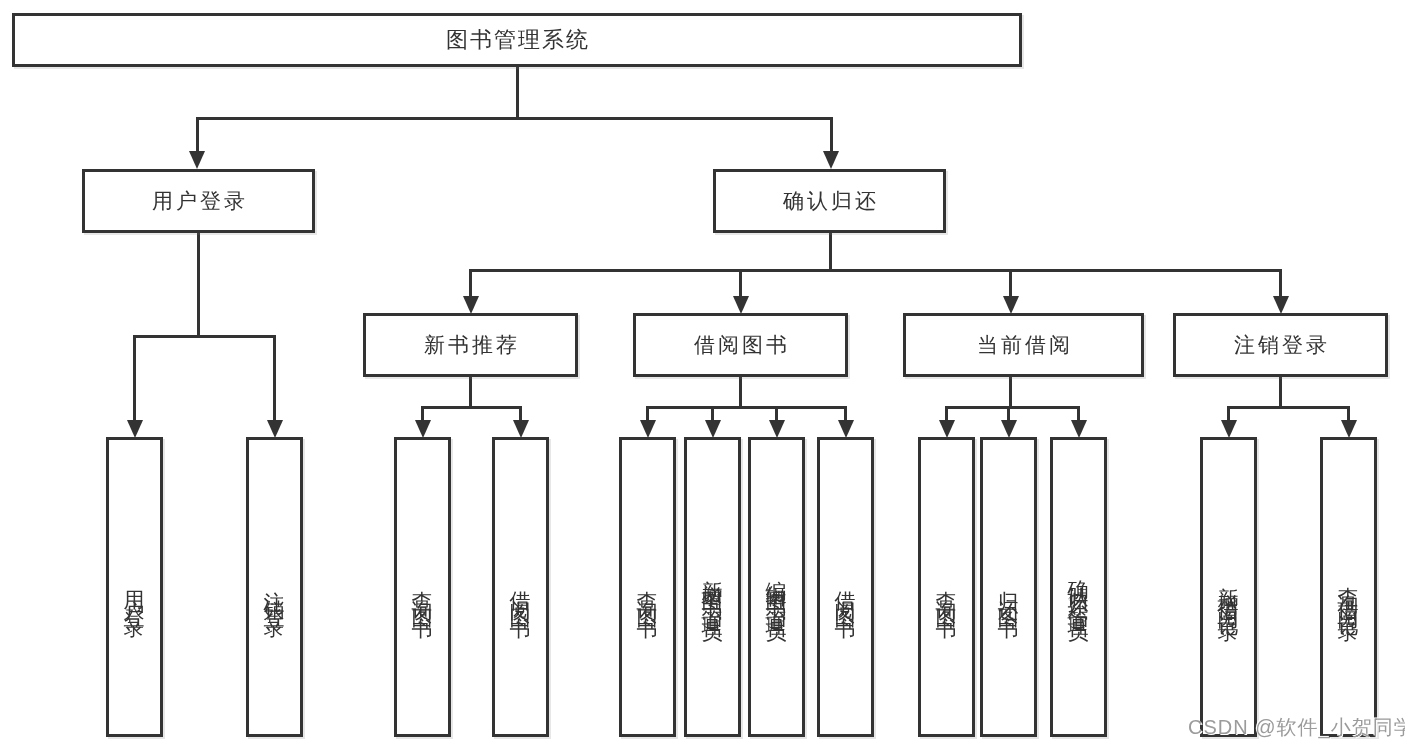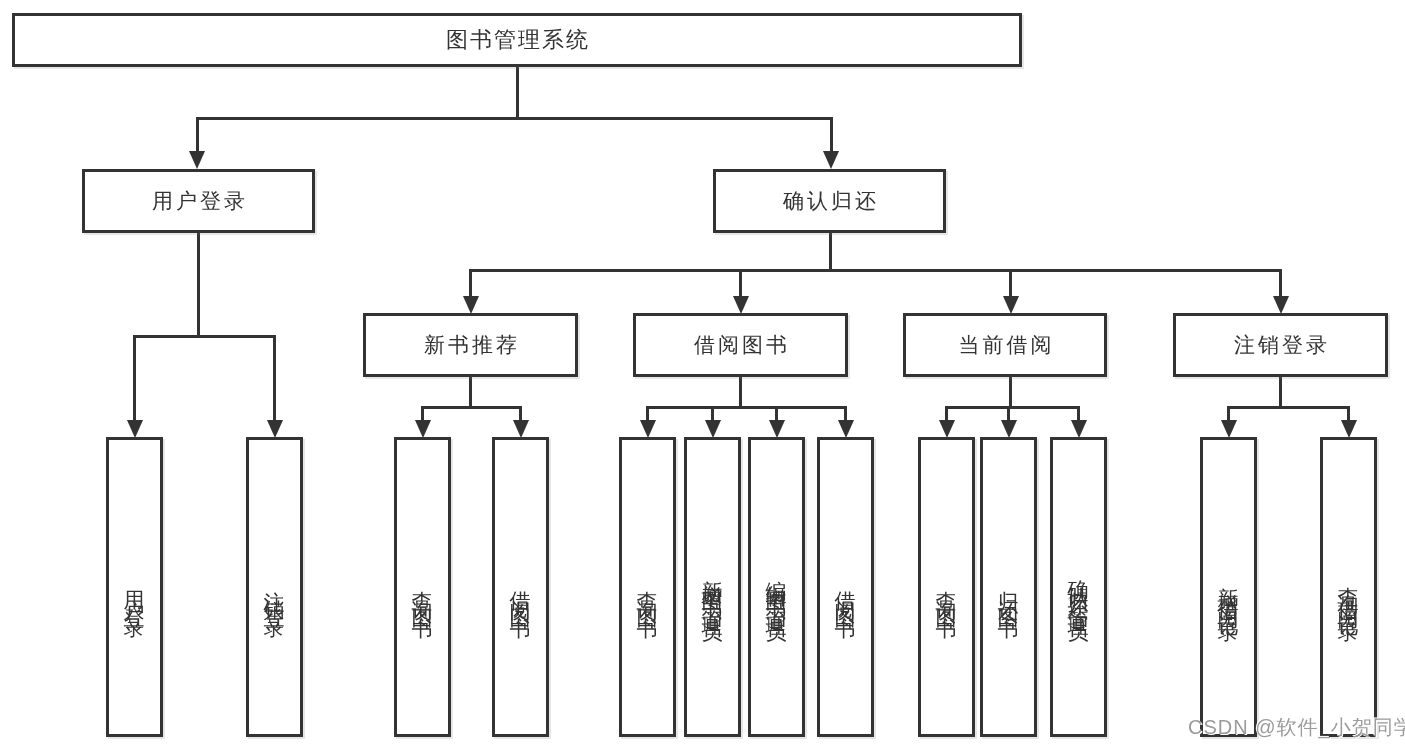--- a/index.html
+++ b/index.html
@@ -127,21 +127,21 @@
   <div class="node" style="left:713px;top:169px;width:233px;height:64px;">
     <span class="h-label">确认归还</span>
   </div>
 
   <div class="node" style="left:363px;top:313px;width:215px;height:64px;">
     <span class="h-label">新书推荐</span>
   </div>
   <div class="node" style="left:633px;top:313px;width:215px;height:64px;">
     <span class="h-label">借阅图书</span>
   </div>
-  <div class="node" style="left:903px;top:313px;width:204px;height:64px;">
+  <div class="node" style="left:903px;top:313px;width:241px;height:64px;">
     <span class="h-label">当前借阅</span>
   </div>
   <div class="node" style="left:1173px;top:313px;width:215px;height:64px;">
     <span class="h-label">注销登录</span>
   </div>
 
   <div class="node" style="left:106px;top:437px;width:57px;height:300px;">
     <span class="v-label">用户登录</span>
   </div>
   <div class="node" style="left:246px;top:437px;width:57px;height:300px;">

